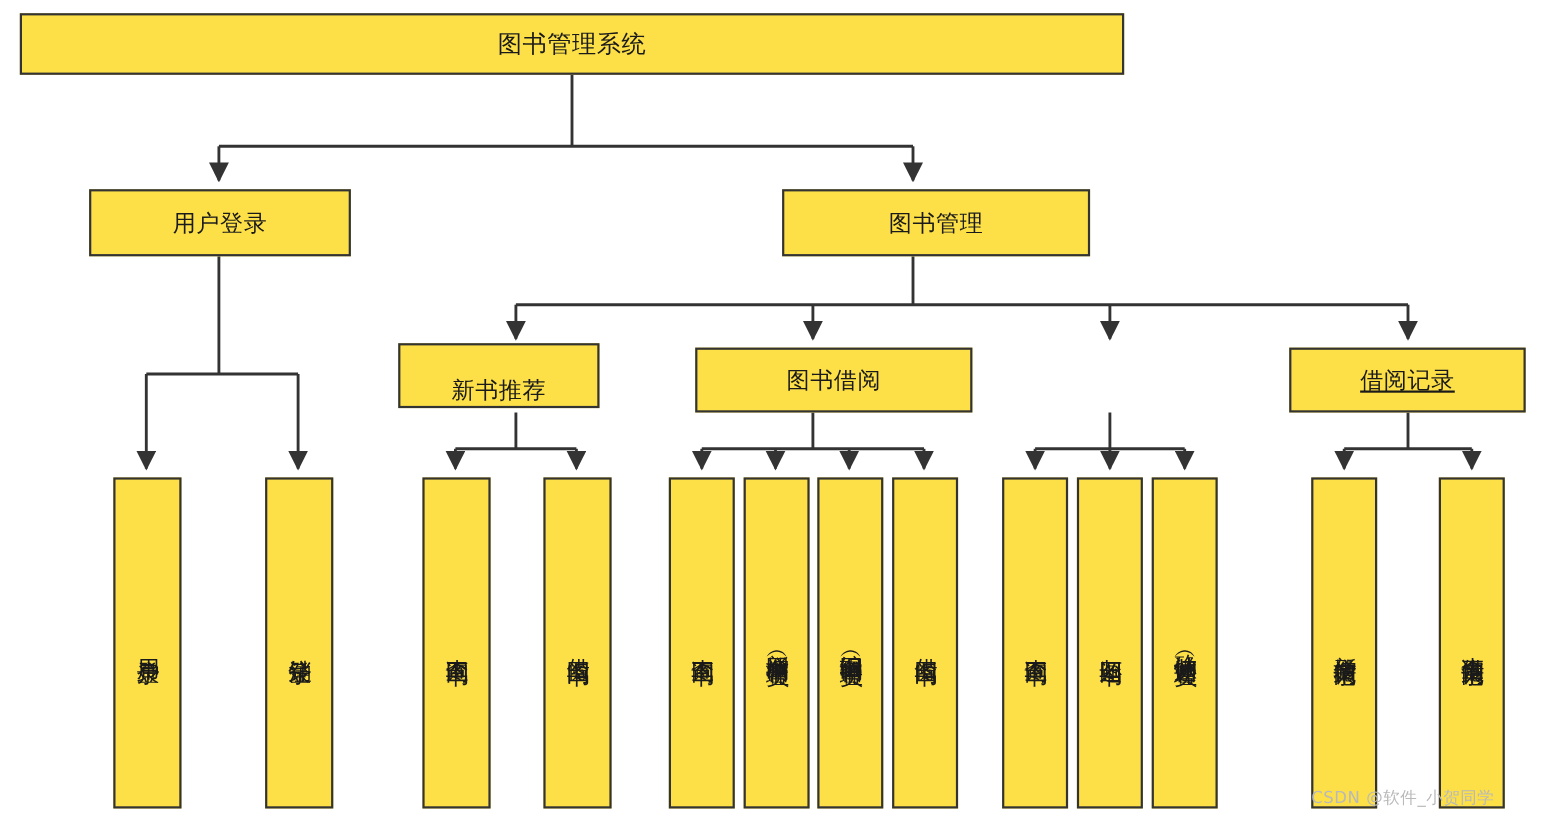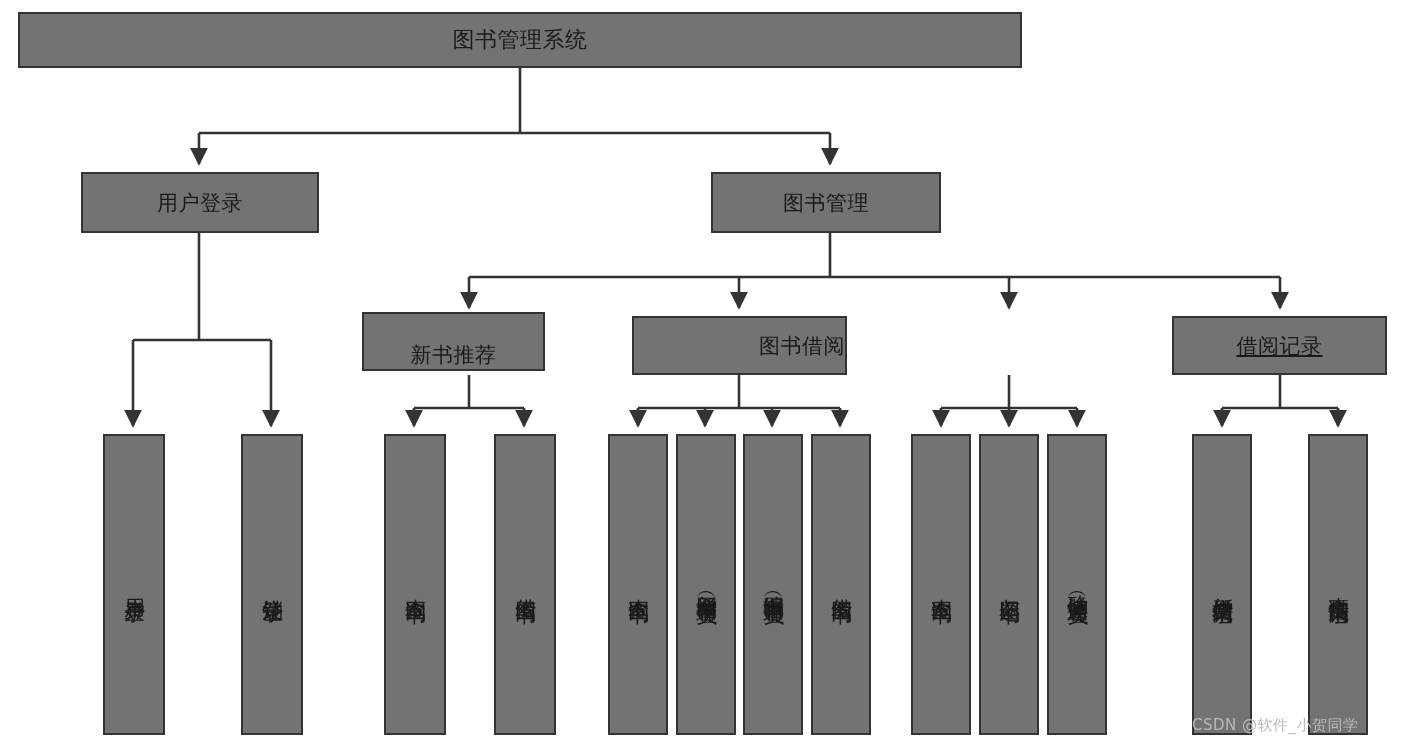--- a/index.html
+++ b/index.html
@@ -22,21 +22,21 @@
     left: 0;
     top: 0;
     width: 1405px;
     height: 747px;
     pointer-events: none;
   }
   .node {
     position: absolute;
     box-sizing: border-box;
     border: 2px solid #333333;
-    background: #737373;
+    background: #fde047;
     display: flex;
     align-items: center;
     justify-content: center;
     color: #1a1a1a;
   }
   .node.horiz {
     font-size: 21px;
     letter-spacing: 0.5px;
   }
   .node.vert {
@@ -118,28 +118,28 @@
     </g>
   </svg>
 
   <div class="node horiz title" style="left:18px; top:12px; width:1004px; height:56px;">
     <span>图书管理系统</span>
   </div>
 
   <div class="node horiz" style="left:81px; top:172px; width:238px; height:61px;">
     <span>用户登录</span>
   </div>
-  <div class="node horiz" style="left:711px; top:172px; width:230px; height:61px;">
+  <div class="node horiz" style="left:711px; top:172px; width:280px; height:61px;">
     <span>图书管理</span>
   </div>
 
   <div class="node horiz" style="left:362px; top:312px; width:183px; height:59px;align-items:flex-end;">
     <span>新书推荐</span>
   </div>
-  <div class="node horiz" style="left:632px; top:316px; width:215px; height:59px;justify-content:flex-end;">
+  <div class="node horiz" style="left:632px; top:316px; width:252px; height:59px;">
     <span>图书借阅</span>
   </div>
   <div class="node horiz" style="left:1172px; top:316px; width:215px; height:59px;text-decoration:underline;">
     <span>借阅记录</span>
   </div>
 
   <div class="node vert" style="left:103px; top:434px; width:62px; height:301px;">
     <span class="vlabel">用户登录</span>
   </div>
   <div class="node vert" style="left:241px; top:434px; width:62px; height:301px;">

